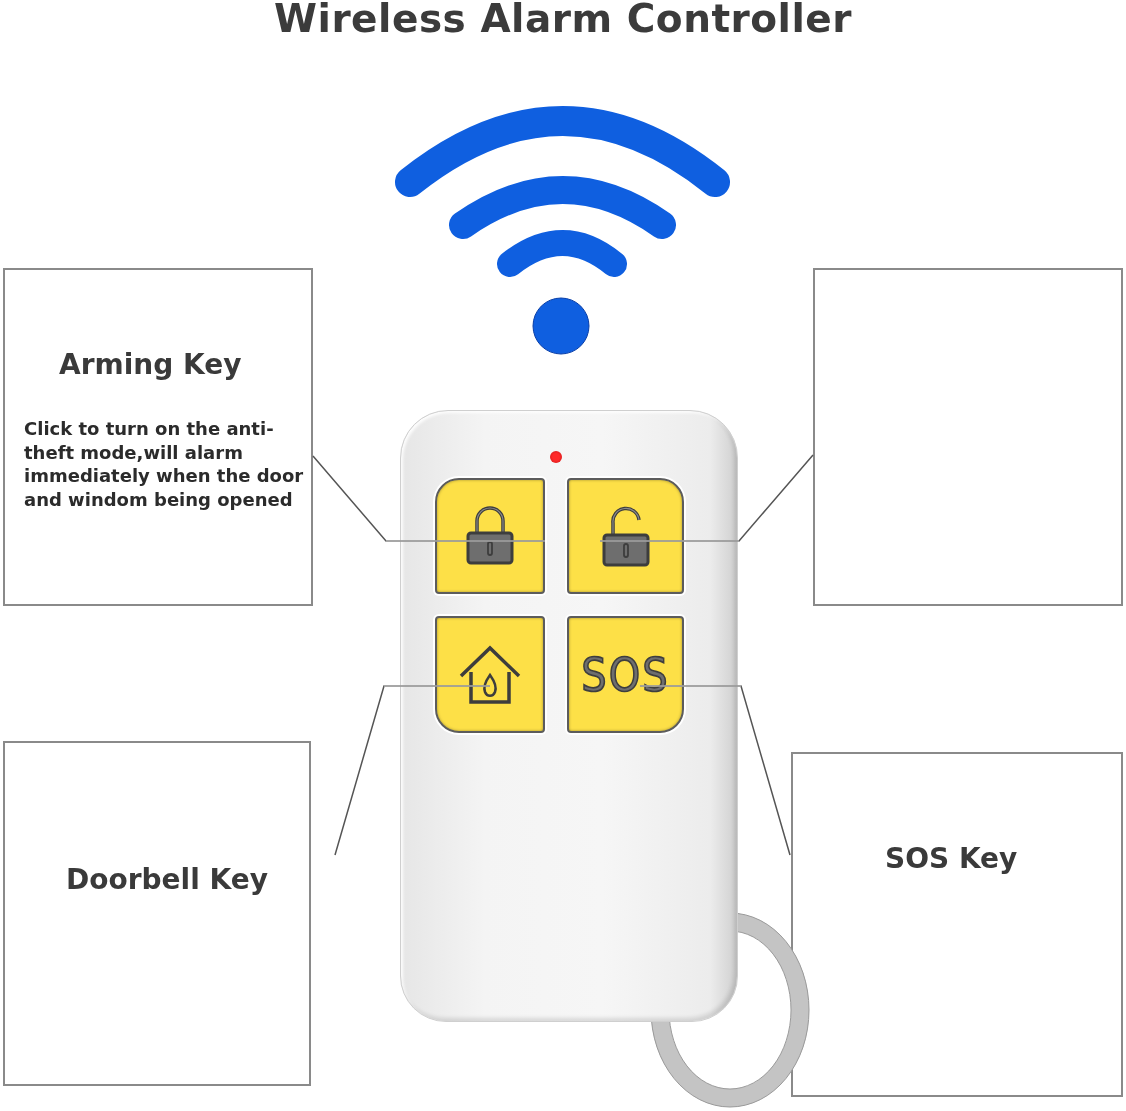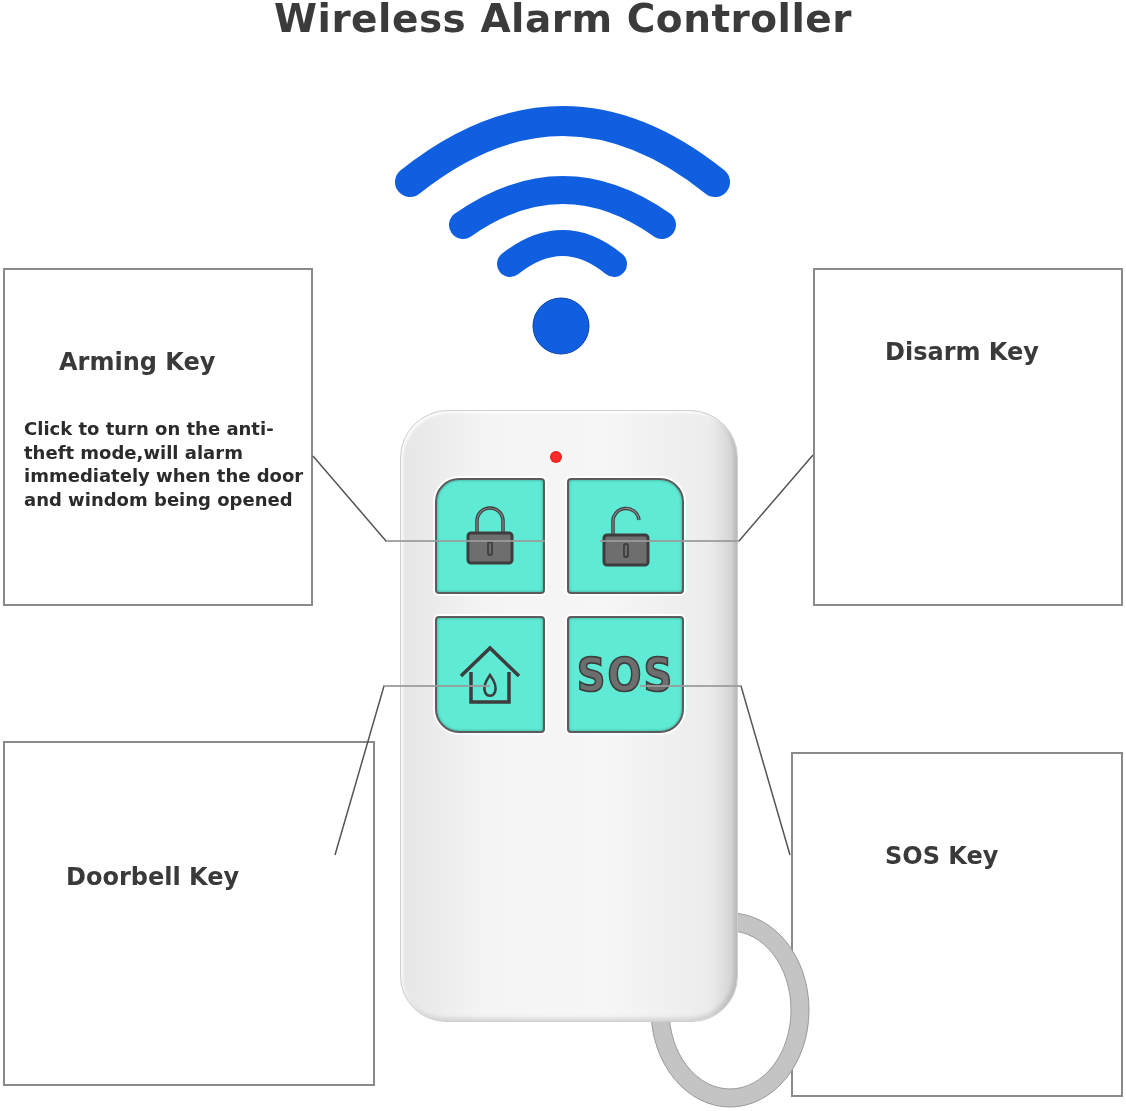--- a/index.html
+++ b/index.html
@@ -1,33 +1,33 @@
 <!DOCTYPE html>
 <html><head>
 <meta charset="utf-8">
 <style>
   html, body { margin: 0; padding: 0; background: #ffffff; }
   body { width: 1126px; height: 1111px; position: relative; overflow: hidden;
          font-family: "DejaVu Sans", "Liberation Sans", sans-serif; color: #2e2e2e; }
   .title { position: absolute; left: 0; top: -4px; width: 1126px; text-align: center;
            font-size: 39px; font-weight: bold; color: #3b3b3b; letter-spacing: 0.5px; }
   .box { position: absolute; border: 2px solid #8a8a8a; background: #ffffff; box-sizing: border-box; }
-  .box .heading { position: absolute; font-size: 24px; font-weight: bold; color: #3a3a3a; white-space: nowrap; }
+  .box .heading { position: absolute; font-size: 28px; font-weight: bold; color: #3a3a3a; white-space: nowrap; }
   .box .desc { position: absolute; font-size: 18px; font-weight: bold; color: #2b2b2b; line-height: 23.5px; white-space: pre-line; }
   svg.overlay { position: absolute; left: 0; top: 0; }
   .remote { position: absolute; left: 400px; top: 410px; width: 338px; height: 612px;
             border-radius: 48px 48px 46px 46px;
             background: linear-gradient(90deg, #e6e6e6 0%, #f4f4f4 25%, #f6f6f6 60%, #ececec 92%, #cfcfcf 100%);
             box-shadow: inset -3px -3px 4px rgba(0,0,0,0.12), inset 2px 2px 3px rgba(255,255,255,0.9);
             border: 1px solid #cfcfcf; box-sizing: border-box; }
   .led { position: absolute; left: 550px; top: 451px; width: 12px; height: 12px; border-radius: 50%;
          background: radial-gradient(circle, #ff2a2a 40%, #e32020 70%, rgba(255,80,80,0.2) 100%); }
-  .key { position: absolute; background: #5eead4; box-sizing: border-box;
+  .key { position: absolute; background: #fde047; box-sizing: border-box;
          border: 2px solid #5c5c5c; box-shadow: 0 0 0 2px #ffffff, inset 0 0 3px rgba(0,0,0,0.35);
-         display: flex; align-items: center; justify-content: center; font-weight: bold; }
+         display: flex; align-items: center; justify-content: center; }
   .key-tl { left: 435px; top: 478px; width: 110px; height: 116px; border-radius: 24px 4px 4px 4px; }
   .key-tr { left: 567px; top: 478px; width: 117px; height: 116px; border-radius: 4px 24px 4px 4px; }
   .key-bl { left: 435px; top: 616px; width: 110px; height: 117px; border-radius: 4px 4px 4px 24px; }
   .key-br { left: 567px; top: 616px; width: 117px; height: 117px; border-radius: 4px 4px 24px 4px; }
   .sos-label { font-family: "DejaVu Sans", sans-serif; font-size: 40px; color: #6e6e6e;
                -webkit-text-stroke: 1.5px #3e3e3e; letter-spacing: 2px; transform: scaleY(1.15); }
 </style>
 </head>
 <body>
 
@@ -46,24 +46,23 @@
 
 <div class="box" style="left:3px; top:268px; width:310px; height:338px;">
   <div class="heading" style="left:54px; top:78px;">Arming Key</div>
   <div class="desc" style="left:19px; top:141px;margin-top:6px;">Click to turn on the anti-
 theft mode,will alarm
 immediately when the door
 and windom being opened</div>
 </div>
 
 <div class="box" style="left:813px; top:268px; width:310px; height:338px;">
-  <div class="heading" style="left:70px; top:68px;">Disarm Key</div>
 </div>
 
-<div class="box" style="left:3px; top:741px; width:372px; height:345px;">
+<div class="box" style="left:3px; top:741px; width:308px; height:345px;">
   <div class="heading" style="left:61px; top:120px;">Doorbell Key</div>
 </div>
 
 <div class="box" style="left:791px; top:752px; width:332px; height:345px;">
   <div class="heading" style="left:92px; top:88px;">SOS Key</div>
 </div>
 
 <svg class="overlay" width="1126" height="1111" viewBox="0 0 1126 1111">
   <ellipse cx="730" cy="1010" rx="70" ry="88" fill="none" stroke="#c4c4c4" stroke-width="18"></ellipse>
   <ellipse cx="730" cy="1010" rx="79" ry="97" fill="none" stroke="#9a9a9a" stroke-width="1"></ellipse>

